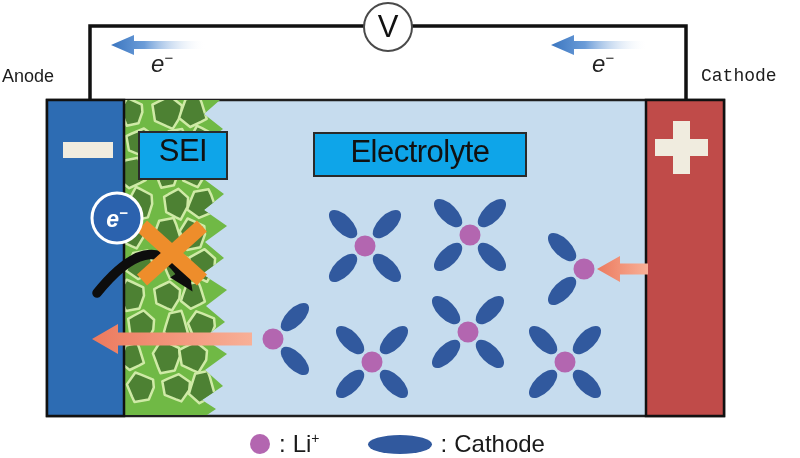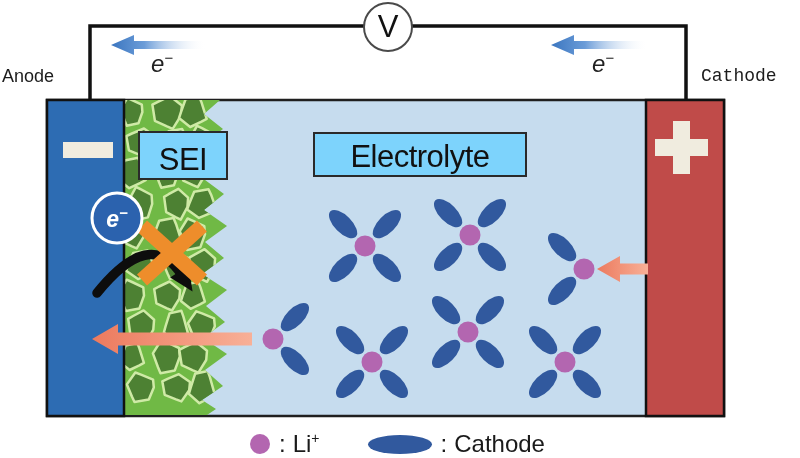--- a/index.html
+++ b/index.html
@@ -7,22 +7,22 @@
     position:relative;width:800px;height:458px;overflow:hidden;
     background:#ffffff;font-family:"Liberation Sans",sans-serif;color:#1a1a1a;
   }
   .stage svg{position:absolute;left:0;top:0;}
   .lbl{position:absolute;line-height:1.05;white-space:nowrap;}
   .electrode-label{font-size:18px;color:#1c1c1c;}
   .e-label{font-size:24px;font-style:italic;color:#222;}
   .e-label sup, .e-circle-label sup{font-size:15px;}
   .v-label{font-size:31px;color:#111;width:36px;text-align:center;}
   .titled-box{
-    position:absolute;background:#7dd3fc;border:2.5px solid #2a2a2a;
-    box-sizing:border-box;display:flex;align-items:flex-end;justify-content:center;
+    position:absolute;background:#0ea5e9;border:2.5px solid #2a2a2a;
+    box-sizing:border-box;display:flex;align-items:flex-start;justify-content:center;
     font-size:31px;color:#111;letter-spacing:-0.5px;
   }
   .e-circle-label{
     position:absolute;width:44px;text-align:center;font-size:23px;
     font-style:italic;font-weight:bold;color:#ffffff;
   }
   .legend{
     position:absolute;left:250px;top:430px;height:28px;
     display:flex;align-items:center;font-size:24px;color:#1a1a1a;
   }

